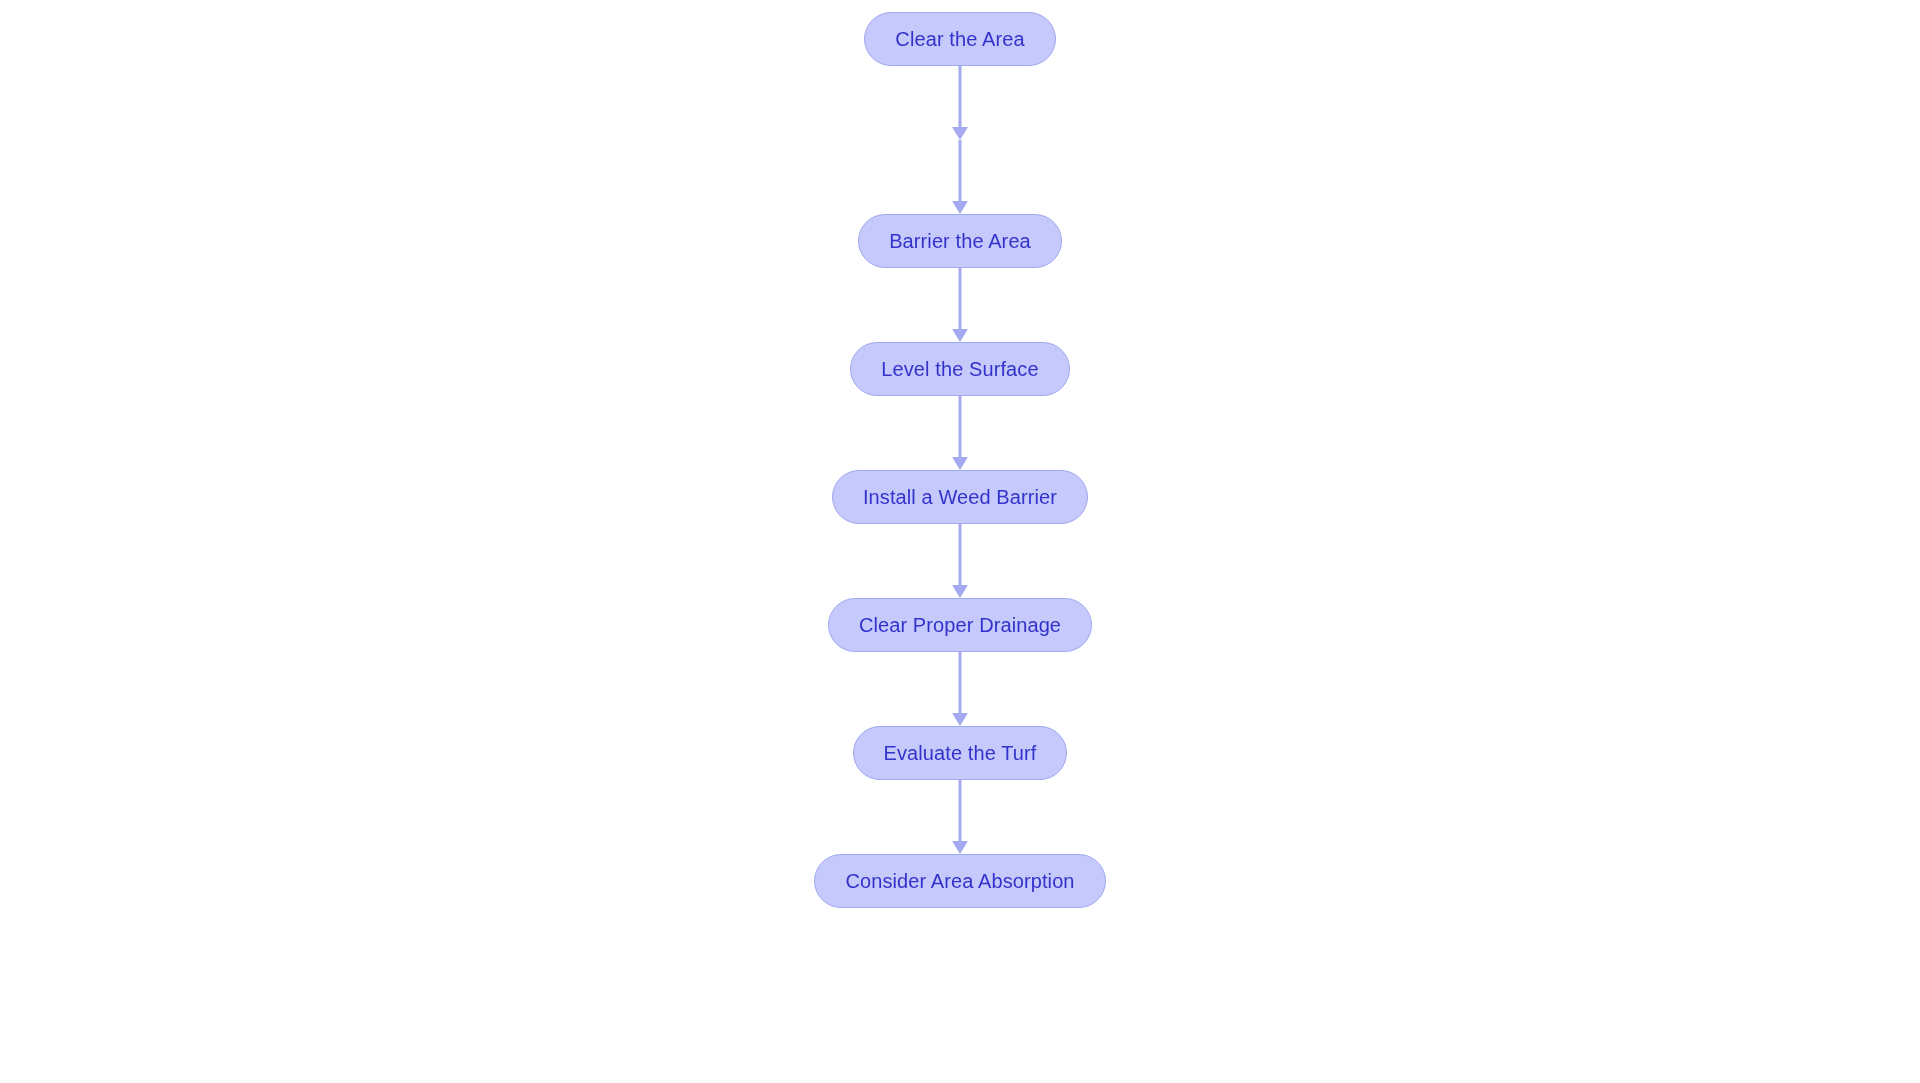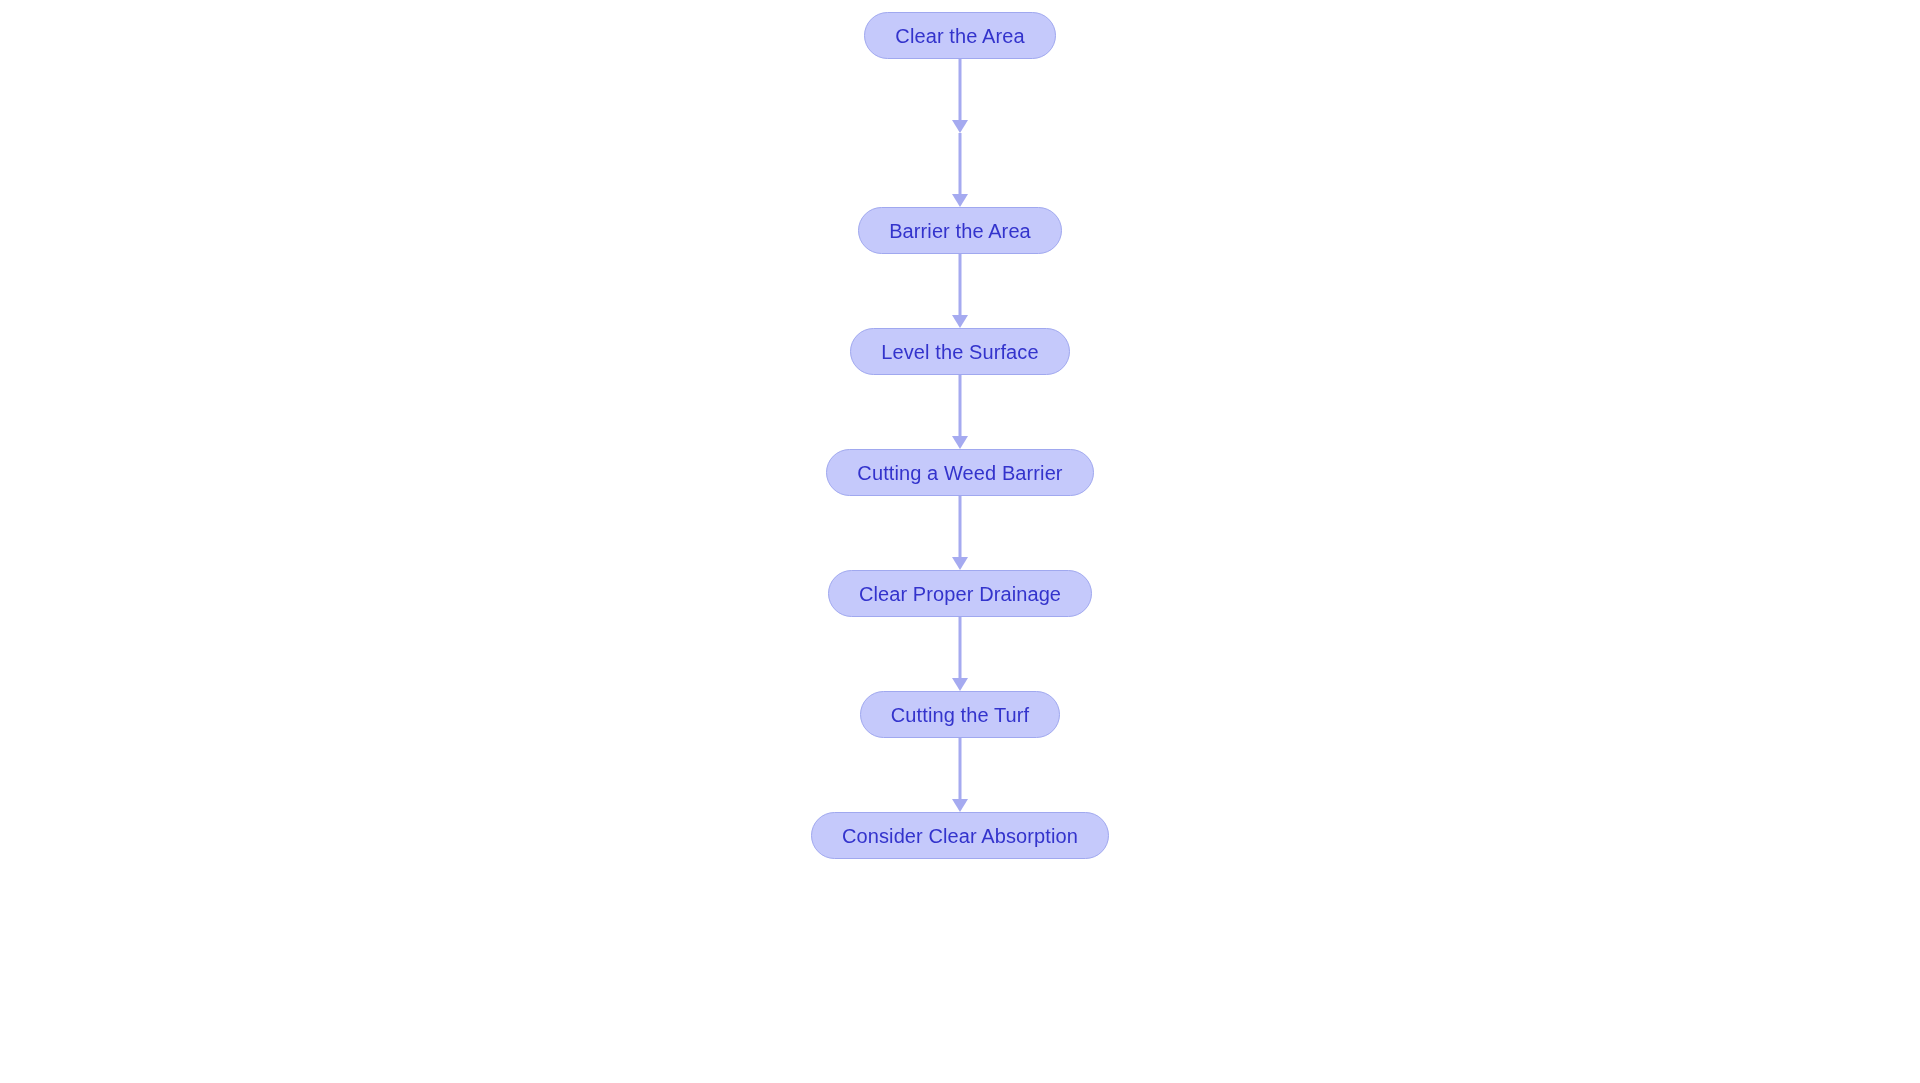--- a/index.html
+++ b/index.html
@@ -31,21 +31,21 @@
     display: flex;
     flex-direction: column;
     align-items: center;
     justify-content: flex-start;
     padding-top: 12px;
     box-sizing: border-box;
   }
 
   .node {
     box-sizing: border-box;
-    height: 47px;
+    height: 54px;
     display: flex;
     align-items: center;
     justify-content: flex-start;
     background: #c5c9fb;
     border: 1.5px solid #a0a8ef;
     border-radius: 33px;
     padding: 0 30px;
     white-space: nowrap;
     flex: 0 0 auto;
   }
@@ -118,44 +118,44 @@
     <div class="node">
       <span class="node-label">Level the Surface</span>
     </div>
 
     <div class="connector">
       <div class="stem"></div>
       <div class="head"></div>
     </div>
 
     <div class="node">
-      <span class="node-label">Cutting a Weed Barrier</span>
+      <span class="node-label">Install a Weed Barrier</span>
     </div>
 
     <div class="connector">
       <div class="stem"></div>
       <div class="head"></div>
     </div>
 
     <div class="node">
       <span class="node-label">Clear Proper Drainage</span>
     </div>
 
     <div class="connector">
       <div class="stem"></div>
       <div class="head"></div>
     </div>
 
     <div class="node">
-      <span class="node-label">Cutting the Turf</span>
+      <span class="node-label">Evaluate the Turf</span>
     </div>
 
     <div class="connector">
       <div class="stem"></div>
       <div class="head"></div>
     </div>
 
     <div class="node">
-      <span class="node-label">Consider Clear Absorption</span>
+      <span class="node-label">Consider Area Absorption</span>
     </div>
 
   </div>
 </div>
 
 </body></html>

